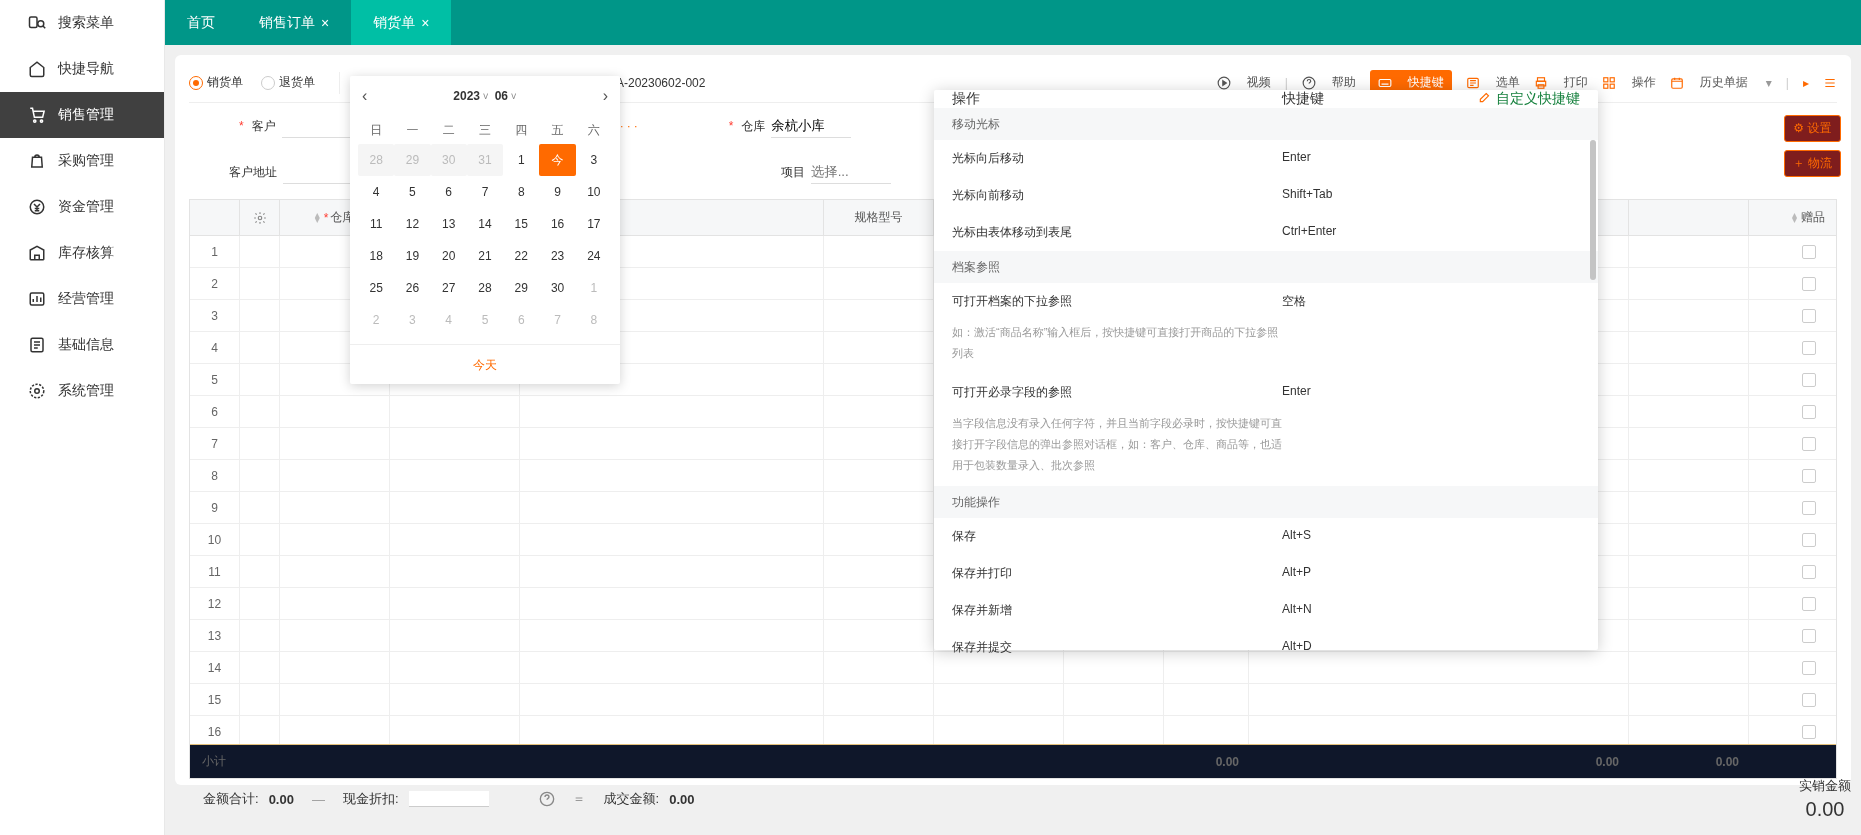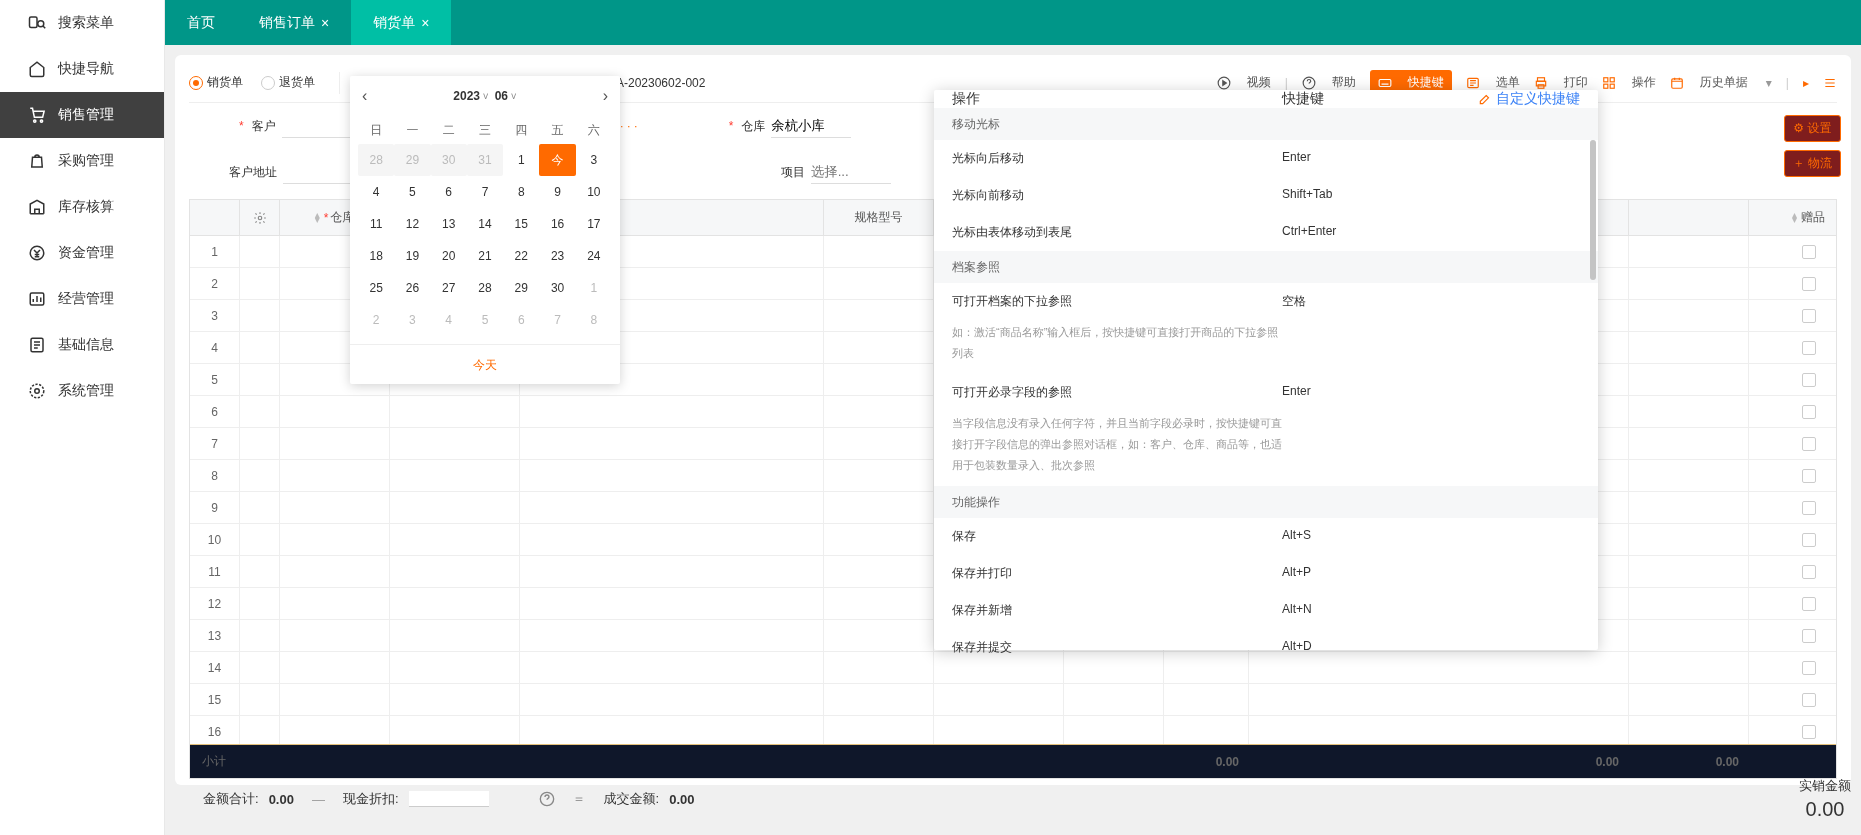--- a/index.html
+++ b/index.html
@@ -87,21 +87,21 @@
 .cal-grid .d { height: 32px; line-height: 32px; font-size: 12px; color: #333; cursor: pointer; border-radius: 2px; }
 .cal-grid .d.off { color: #bbb; background: #f5f5f5; }
 .cal-grid .d.today { background: #ff6a00; color: #fff; }
 .cal-grid .nx { color: #bbb; }
 .cal-ft { border-top: 1px solid #eee; text-align: center; color: #ff6a00; height: 40px; line-height: 40px; cursor: pointer; }
 
 
 .shortcut { position: absolute; left: 934px; top: 90px; width: 664px; height: 560px; background: #fff; box-shadow: 0 2px 16px rgba(0,0,0,.2); z-index: 25; border-radius: 2px; display: flex; flex-direction: column; }
 .sc-hd { display: flex; align-items: center; height: 50px; padding: 0 18px; font-size: 14px; }
 .sc-hd .t1 { flex: 0 0 330px; }
-.sc-hd .cust { margin-left: auto; color: #3b82f6; cursor: pointer; display: flex; align-items: center; gap: 4px; }
+.sc-hd .cust { margin-left: auto; color: #15803d; cursor: pointer; display: flex; align-items: flex-start; gap: 4px; }
 .sc-section { background: #f6f7f8; height: 32px; display: flex; align-items: center; padding-left: 18px; color: #666; }
 .sc-row { display: flex; padding: 10px 18px; border-bottom: 0px; }
 .sc-row .op { flex: 0 0 330px; color: #333; }
 .sc-row .hint { color: #999; font-size: 11px; line-height: 21px; margin-top: 12px; }
 .sc-row .key { color: #333; }
 .sc-scroll { position: absolute; right: 2px; top: 50px; bottom: 4px; width: 6px; background: transparent; }
 .sc-scroll .th2 { position: absolute; top: 0; width: 6px; height: 140px; background: #c4c4c4; border-radius: 3px; }
 
 .chk { width: 14px; height: 14px; border: 1px solid #ccc; border-radius: 2px; display: inline-block; }
 
@@ -143,33 +143,33 @@
       <span class="side-icon">
         <svg width="18" height="18" viewBox="0 0 24 24" fill="none" stroke="currentColor" stroke-width="2">
           <path d="M6 7h12l1 13H5zM9 7a3 3 0 016 0"></path>
         </svg>
       </span>
       <span>采购管理</span>
     </div>
     <div class="side-item">
       <span class="side-icon">
         <svg width="18" height="18" viewBox="0 0 24 24" fill="none" stroke="currentColor" stroke-width="2">
-          <path d="M3 21V8l9-5 9 5v13M3 21h18M9 21v-6h6v6"></path>
-        </svg>
-      </span>
-      <span>库存核算</span>
+          <circle cx="12" cy="12" r="9"></circle>
+          <path d="M8 8l4 4 4-4M12 12v6M9 14h6M9 17h6"></path>
+        </svg>
+      </span>
+      <span>资金管理</span>
     </div>
     <div class="side-item">
       <span class="side-icon">
         <svg width="18" height="18" viewBox="0 0 24 24" fill="none" stroke="currentColor" stroke-width="2">
-          <circle cx="12" cy="12" r="9"></circle>
-          <path d="M8 8l4 4 4-4M12 12v6M9 14h6M9 17h6"></path>
-        </svg>
-      </span>
-      <span>资金管理</span>
+          <path d="M3 21V8l9-5 9 5v13M3 21h18M9 21v-6h6v6"></path>
+        </svg>
+      </span>
+      <span>库存核算</span>
     </div>
     <div class="side-item">
       <span class="side-icon">
         <svg width="18" height="18" viewBox="0 0 24 24" fill="none" stroke="currentColor" stroke-width="2">
           <rect x="3" y="4" width="18" height="16" rx="2"></rect>
           <path d="M7 16v-4M12 16V8M17 16v-6"></path>
         </svg>
       </span>
       <span>经营管理</span>
     </div>

